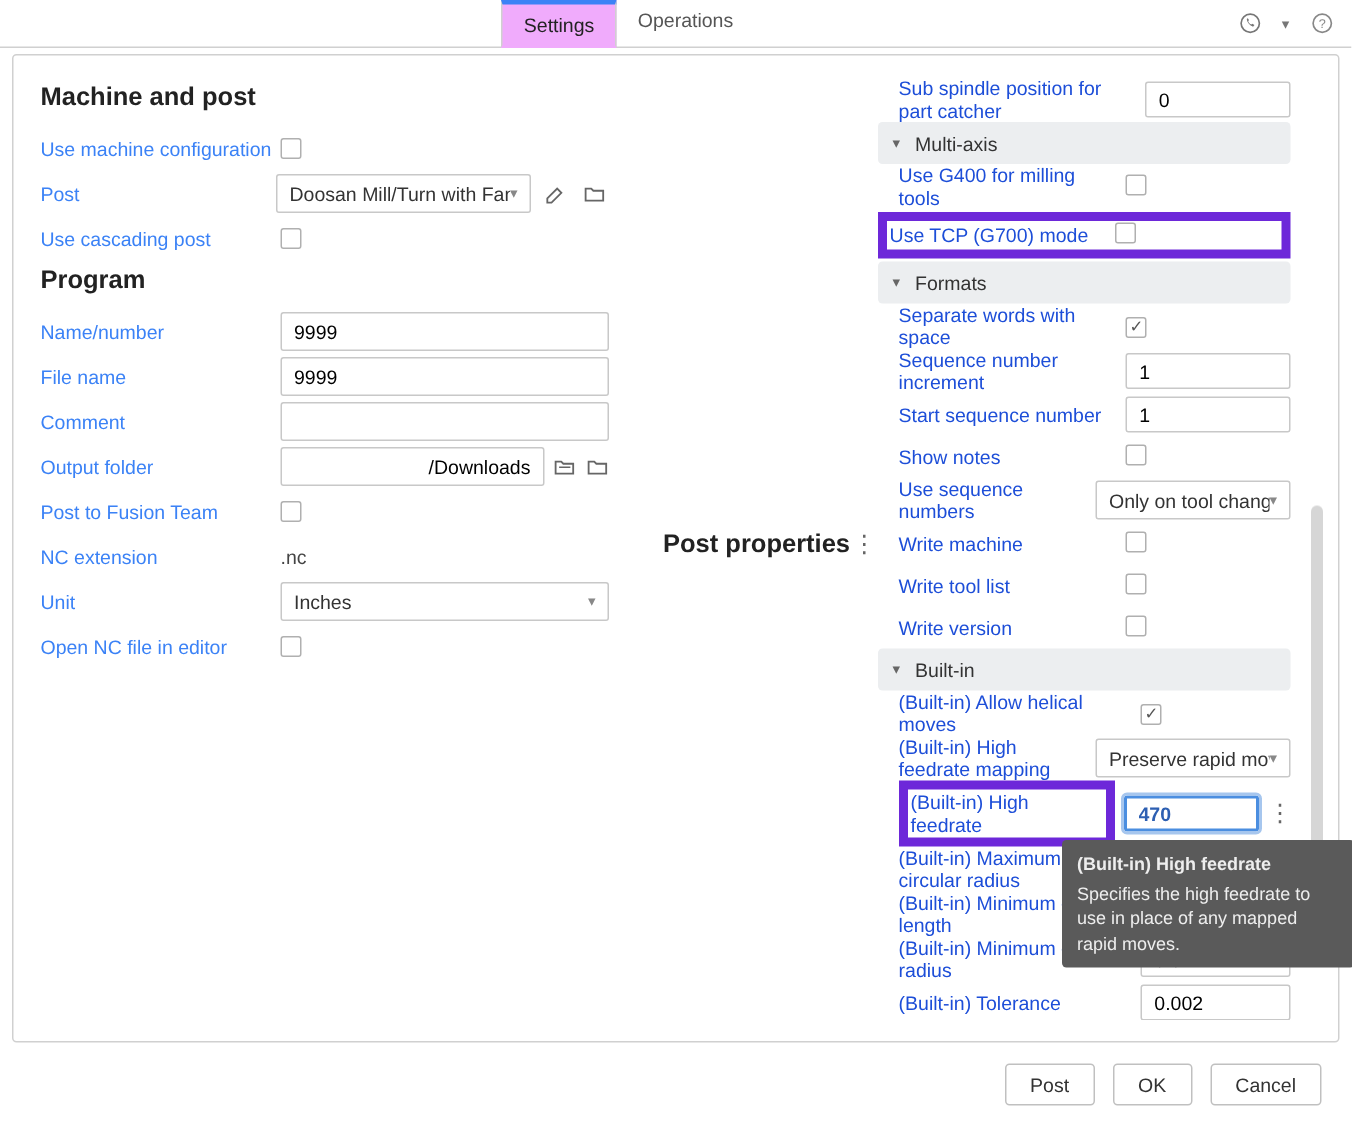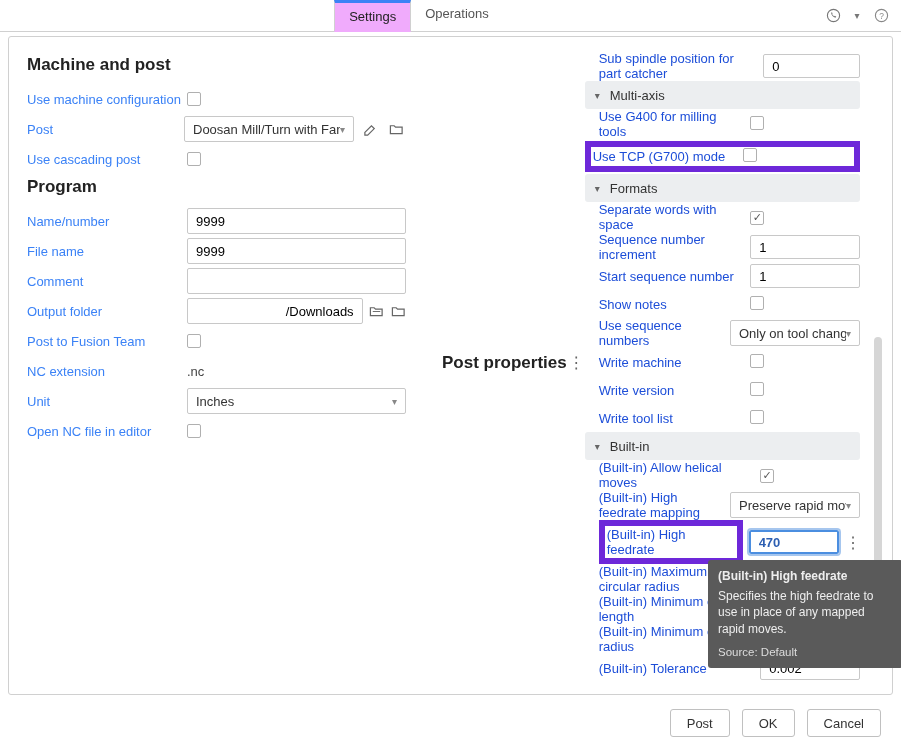--- a/index.html
+++ b/index.html
@@ -244,25 +244,25 @@
             <span style="white-space:nowrap;overflow:hidden;">Only on tool change</span>
               <span class="chev">▾</span>
           </div>
         </div>
       </div>
       <div class="prop-row">
         <div class="prop-label">Write machine</div>
         <div class="prop-ctrl"><span class="checkbox"></span></div>
       </div>
       <div class="prop-row">
+        <div class="prop-label">Write tool list</div>
+        <div class="prop-ctrl"><span class="checkbox"></span></div>
+      </div>
+      <div class="prop-row">
         <div class="prop-label">Write version</div>
-        <div class="prop-ctrl"><span class="checkbox"></span></div>
-      </div>
-      <div class="prop-row">
-        <div class="prop-label">Write tool list</div>
         <div class="prop-ctrl"><span class="checkbox"></span></div>
       </div>
 
       <div class="section-header-bar">
         <span class="chev-d">▾</span>
         <span>Built-in</span>
       </div>
 
       <div class="prop-row">
         <div class="prop-label" style="width:200px;">(Built-in) Allow helical moves</div>
@@ -301,20 +301,19 @@
         <div class="prop-ctrl"><input type="text" value="0.002" style=""></div>
       </div>
     </div>
     <div class="scrollbar-fake"></div>
   </div>
 </div>
 
 <div class="tooltip">
   <div class="tt-title">(Built-in) High feedrate</div>
   <div>Specifies the high feedrate to use in place of any mapped rapid moves.</div>
-  <div class="tt-src">Source: Default</div>
 </div>
 
 <div class="bottom-bar">
   <button class="btn">Post</button>
   <button class="btn">OK</button>
   <button class="btn">Cancel</button>
 </div>
 
 </body></html>

